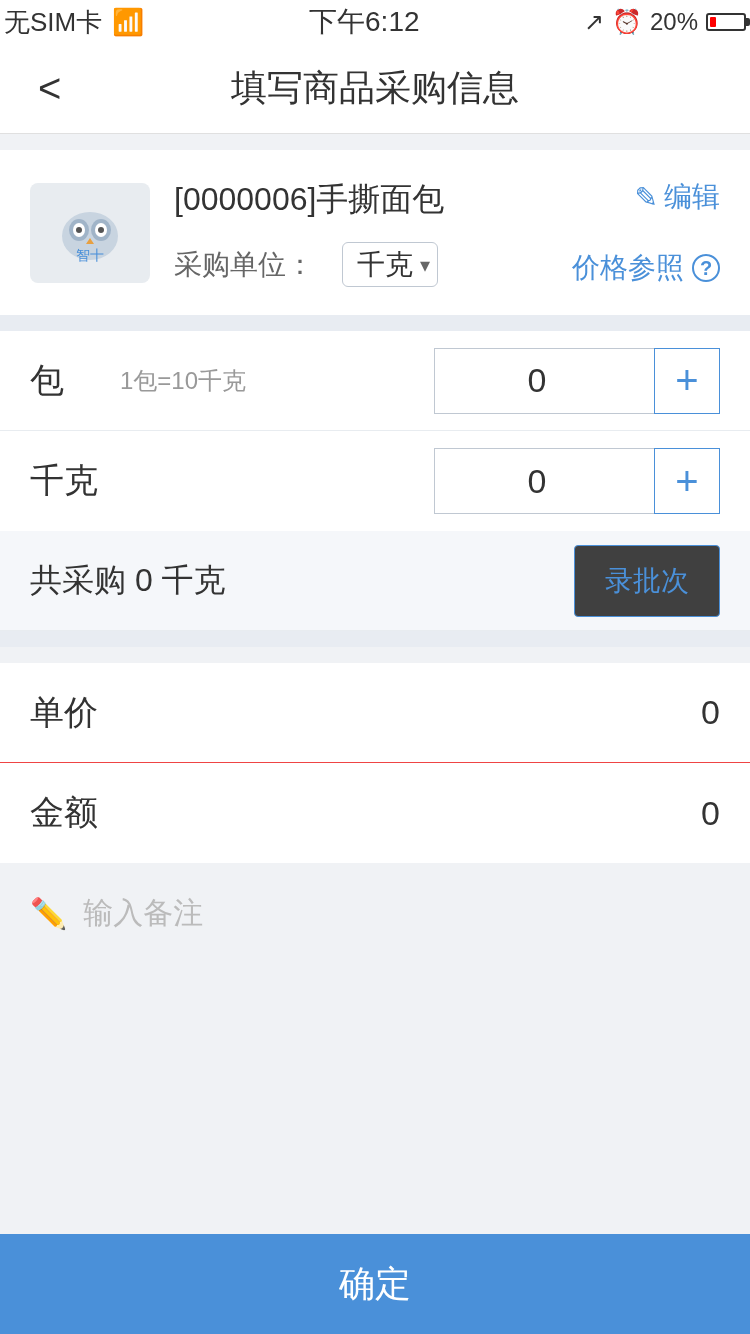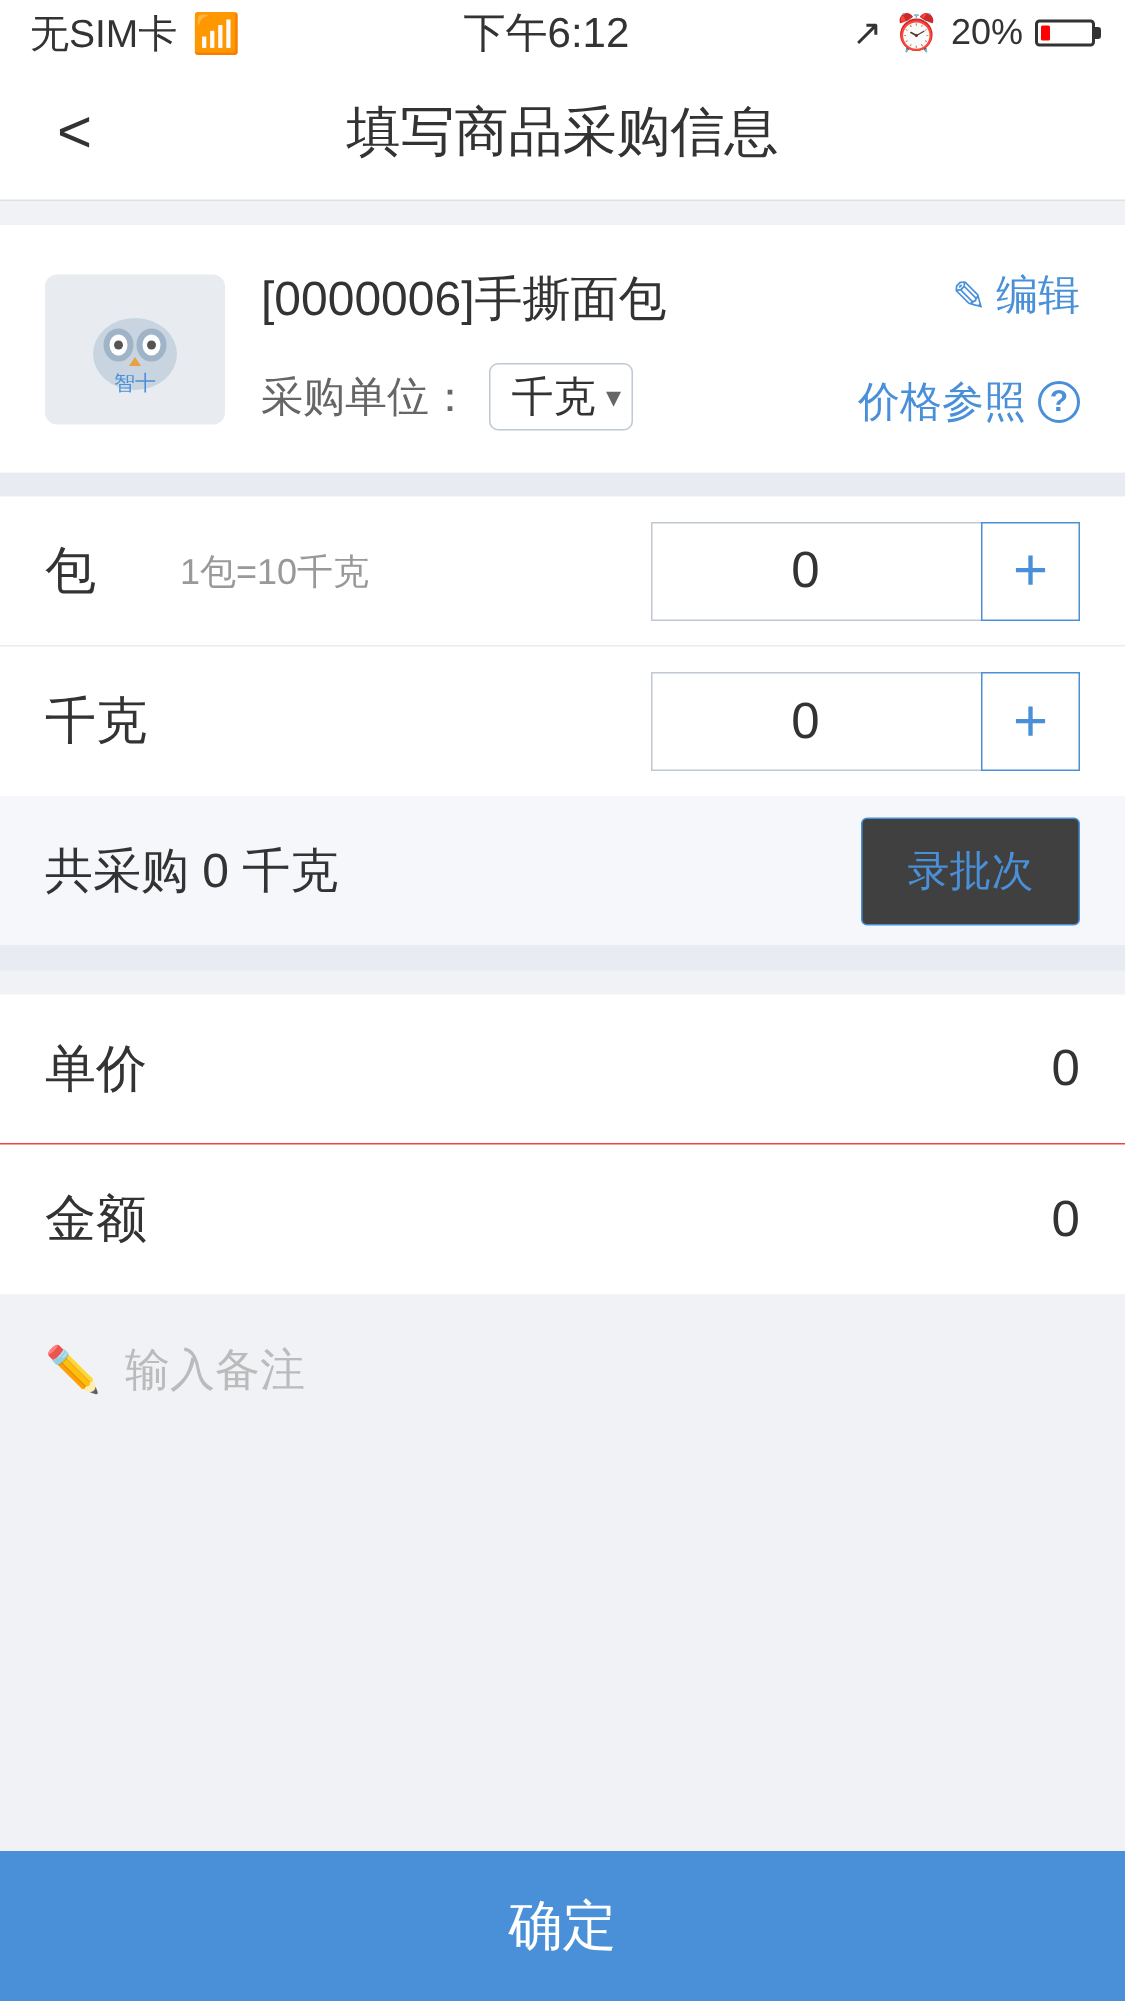--- a/index.html
+++ b/index.html
@@ -14,21 +14,21 @@
     }
 
     
     .status-bar {
       width: 750px;
       height: 44px;
       background: #fff;
       display: flex;
       align-items: center;
       justify-content: space-between;
-      padding: 0 20px;
+      padding: 0 4px;
       font-size: 26px;
       color: #333;
     }
     .status-left { display: flex; align-items: center; gap: 10px; }
     .status-center { font-weight: 500; font-size: 28px; }
     .status-right { display: flex; align-items: center; gap: 8px; font-size: 24px; }
     .battery {
       display: inline-flex; align-items: center;
       border: 2px solid #333; border-radius: 3px;
       width: 40px; height: 18px; padding: 2px; position: relative;
@@ -84,21 +84,21 @@
       flex-shrink: 0;
     }
     .product-info { flex: 1; }
     .product-name {
       font-size: 32px;
       font-weight: 500;
       color: #333;
       margin-bottom: 20px;
     }
     .product-unit-row {
-      display: flex; align-items: center; gap: 12px;
+      display: flex; align-items: center; gap: 28px;
     }
     .unit-label { font-size: 28px; color: #666; }
     .unit-select {
       border: 1px solid #c0c8d2;
       border-radius: 6px;
       padding: 6px 24px 6px 14px;
       font-size: 28px;
       color: #333;
       background: #fff;
       appearance: none;

